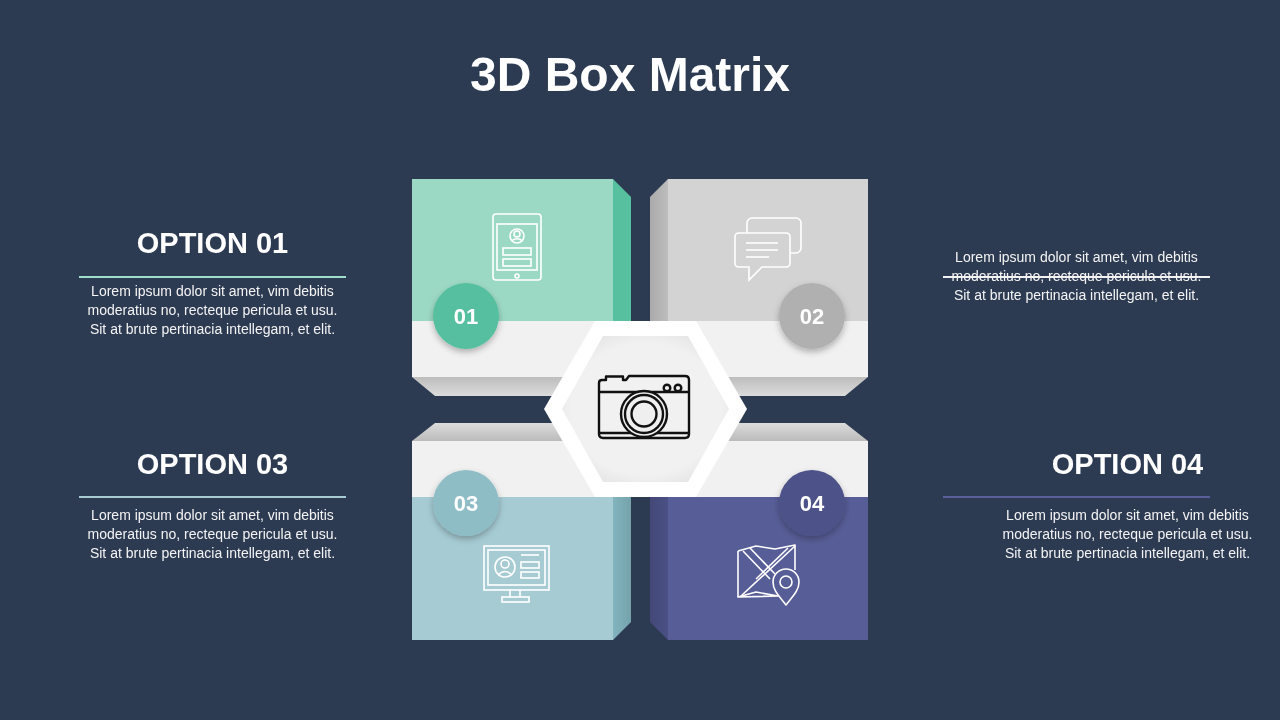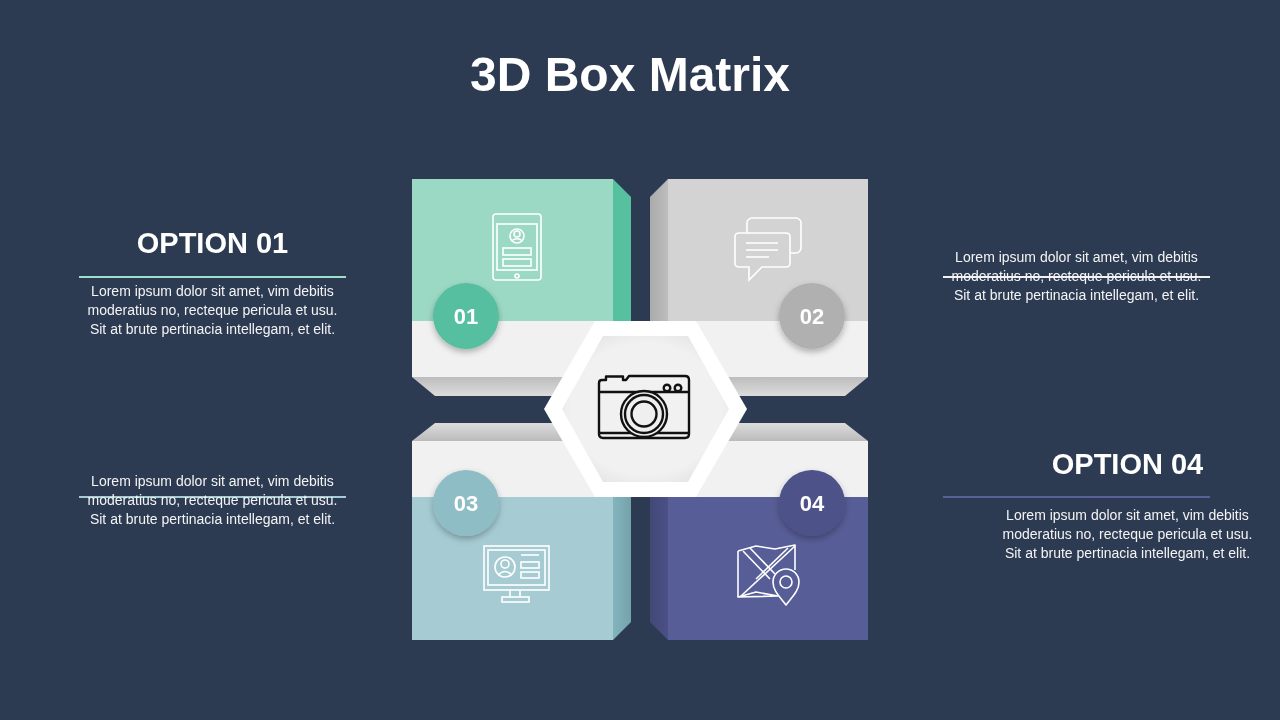--- a/index.html
+++ b/index.html
@@ -171,20 +171,21 @@
 
 <div class="opt" style="left:943px; top:226px;">
   <div class="body">
     <div>Lorem ipsum dolor sit amet, vim debitis</div>
     <div>moderatius no, recteque pericula et usu.</div>
     <div>Sit at brute pertinacia intellegam, et elit.</div>
   </div>
 </div>
 
 <div class="opt" style="left:79px; top:447px;">
+  <div class="heading">OPTION 03</div>
   <div class="body" style="margin-top:25px;">
     <div>Lorem ipsum dolor sit amet, vim debitis</div>
     <div>moderatius no, recteque pericula et usu.</div>
     <div>Sit at brute pertinacia intellegam, et elit.</div>
   </div>
 </div>
 
 <div class="opt" style="left:994px; top:447px;">
   <div class="heading">OPTION 04</div>
   <div class="body" style="margin-top:25px;">

